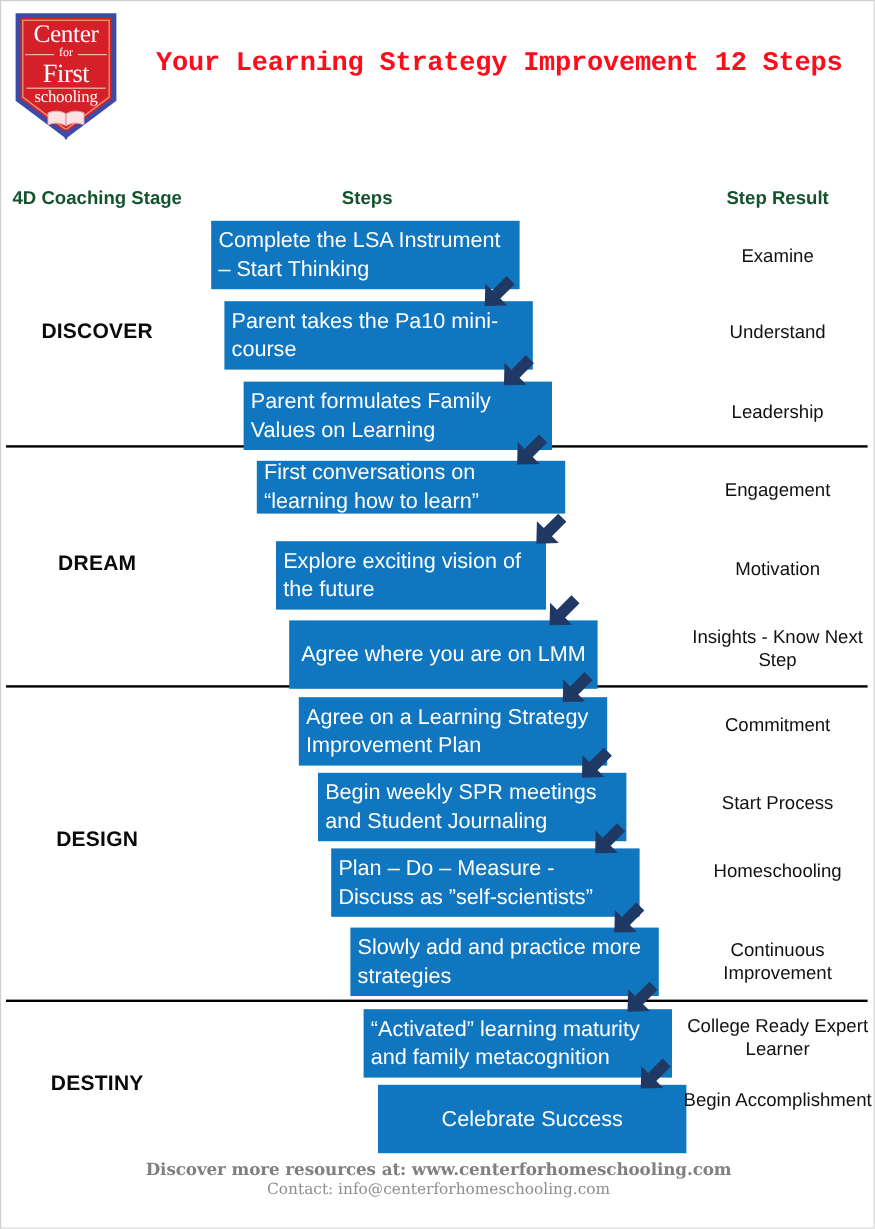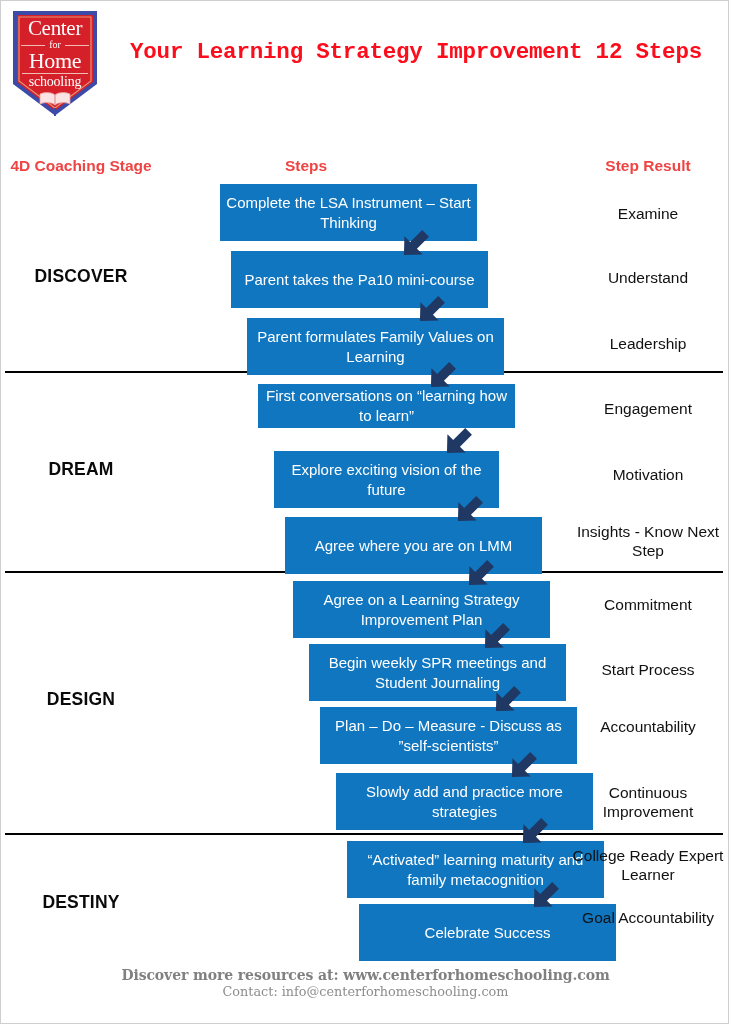--- a/index.html
+++ b/index.html
@@ -75,21 +75,21 @@
     font-size: 22.5px;
     letter-spacing: -0.2px;
     white-space: nowrap;
   }
 
   
   .col-head {
     position: absolute;
     font-weight: bold;
     font-size: 15.5px;
-    color: #ef4444;
+    color: #14532d;
     text-align: center;
     line-height: 1.35;
   }
   #head-stage { left: 0px;   top: 155px; width: 160px; }
   #head-steps { left: 215px; top: 155px; width: 180px; }
   #head-result{ left: 565px; top: 155px; width: 164px; }
 
   
   .divider {
     position: absolute;
@@ -112,25 +112,23 @@
   }
 
   
   .step-box {
     position: absolute;
     background: #1076BF;
     color: #ffffff;
     display: flex;
     align-items: center;
     justify-content: center;
-    text-align: center;
-    font-size: 15px;
+    font-size: 18px;
     line-height: 1.32;
     padding: 2px 6px;
-    margin-left: 44px;
   }
 
   
   .arrow {
     position: absolute;
     width: 34px; height: 34px;
   }
 
   
   .result-label {
@@ -170,21 +168,21 @@
         <path d="M10 8 H82 V72 L46 99 L10 72 Z" fill="none" stroke="#E8B88C" stroke-width="1.2" opacity="0.75"></path>
         <line x1="46" y1="99" x2="46" y2="107" stroke="#3C4AA8" stroke-width="2"></line>
       </svg>
       <div id="logo-text">
         <div id="logo-line1">Center</div>
         <div id="logo-for-row">
           <span class="rule"></span>
           <span id="logo-line2">for</span>
           <span class="rule"></span>
         </div>
-        <div id="logo-line3">Home</div>
+        <div id="logo-line3">First</div>
         <div id="logo-rule2"></div>
         <div id="logo-line4">schooling</div>
         <svg id="logo-book" width="32" height="16" viewBox="0 0 32 16">
           <path d="M16 4 C12 1, 6 1, 1 3 L1 13 C6 11, 12 11, 16 14 Z" fill="#FBE3E3" stroke="#E8A0A0" stroke-width="0.8"></path>
           <path d="M16 4 C20 1, 26 1, 31 3 L31 13 C26 11, 20 11, 16 14 Z" fill="#FBE3E3" stroke="#E8A0A0" stroke-width="0.8"></path>
           <line x1="16" y1="4" x2="16" y2="14" stroke="#E8A0A0" stroke-width="0.9"></line>
         </svg>
       </div>
     </div>
 
@@ -216,24 +214,24 @@
       <div class="step-box" style="left: 302px; top: 840px; width: 257px; height: 57px; background: rgb(16, 118, 191); color: rgb(255, 255, 255);">“Activated” learning maturity and family metacognition</div>
       <div class="step-box" style="left: 314px; top: 903px; width: 257px; height: 57px; background: rgb(16, 118, 191); color: rgb(255, 255, 255);">Celebrate Success</div>
       <div class="result-label" style="top: 203px;">Examine</div>
       <div class="result-label" style="top: 267px;">Understand</div>
       <div class="result-label" style="top: 333px;">Leadership</div>
       <div class="result-label" style="top: 398px;">Engagement</div>
       <div class="result-label" style="top: 464px;">Motivation</div>
       <div class="result-label" style="top: 521px; text-align: center;">Insights - Know Next Step</div>
       <div class="result-label" style="top: 594px;">Commitment</div>
       <div class="result-label" style="top: 659px;">Start Process</div>
-      <div class="result-label" style="top: 716px;">Accountability</div>
+      <div class="result-label" style="top: 716px;">Homeschooling</div>
       <div class="result-label" style="top: 782px;">Continuous Improvement</div>
       <div class="result-label" style="top: 845px;">College Ready Expert Learner</div>
-      <div class="result-label" style="top: 907px;">Goal Accountability</div>
+      <div class="result-label" style="top: 907px;">Begin Accomplishment</div>
       <div class="arrow" style="left: 397px; top: 226px;"><svg width="34" height="34" viewBox="0 0 100 100">
           <g transform="rotate(45 50 50)">
             <path d="M36 6 H64 V56 H88 L50 96 L12 56 H36 Z" fill="#1F3864"></path>
           </g>
         </svg></div>
       <div class="arrow" style="left: 413px; top: 292px;"><svg width="34" height="34" viewBox="0 0 100 100">
           <g transform="rotate(45 50 50)">
             <path d="M36 6 H64 V56 H88 L50 96 L12 56 H36 Z" fill="#1F3864"></path>
           </g>
         </svg></div>

